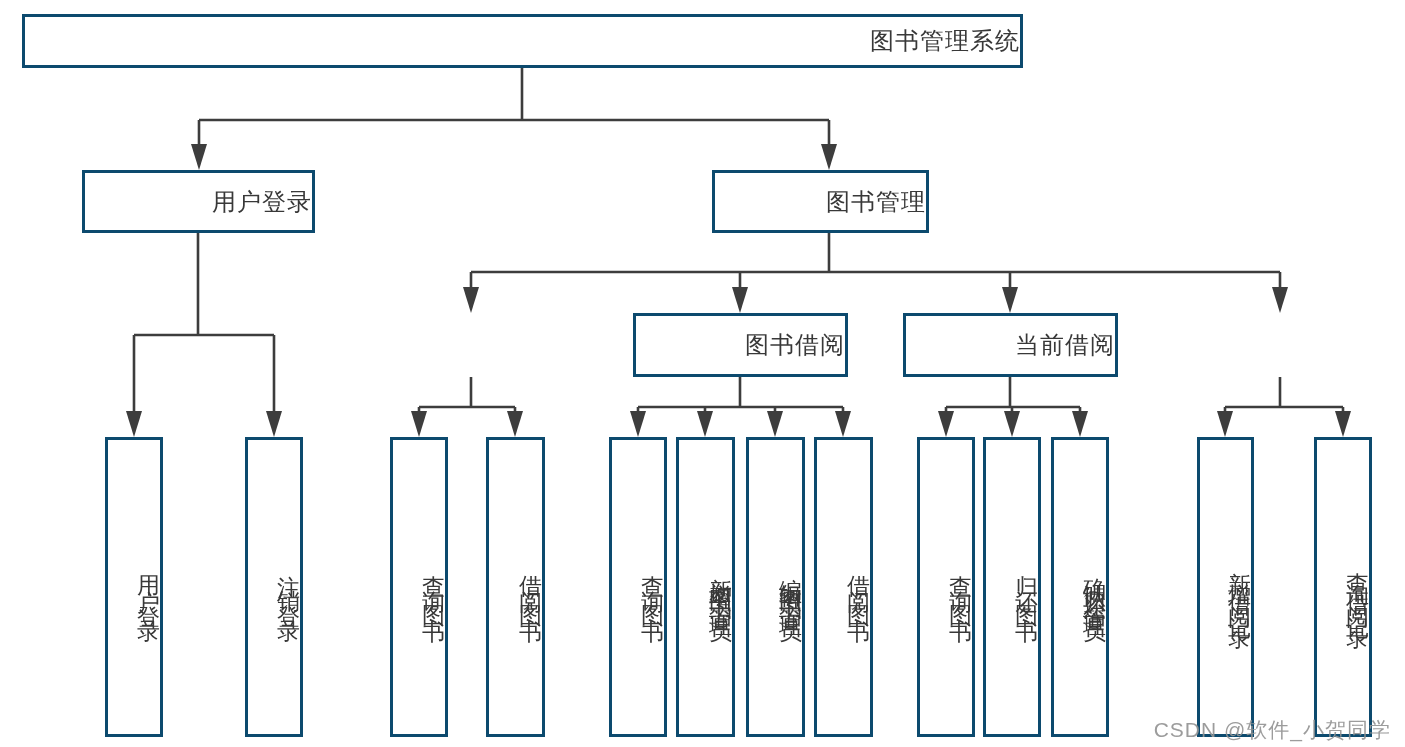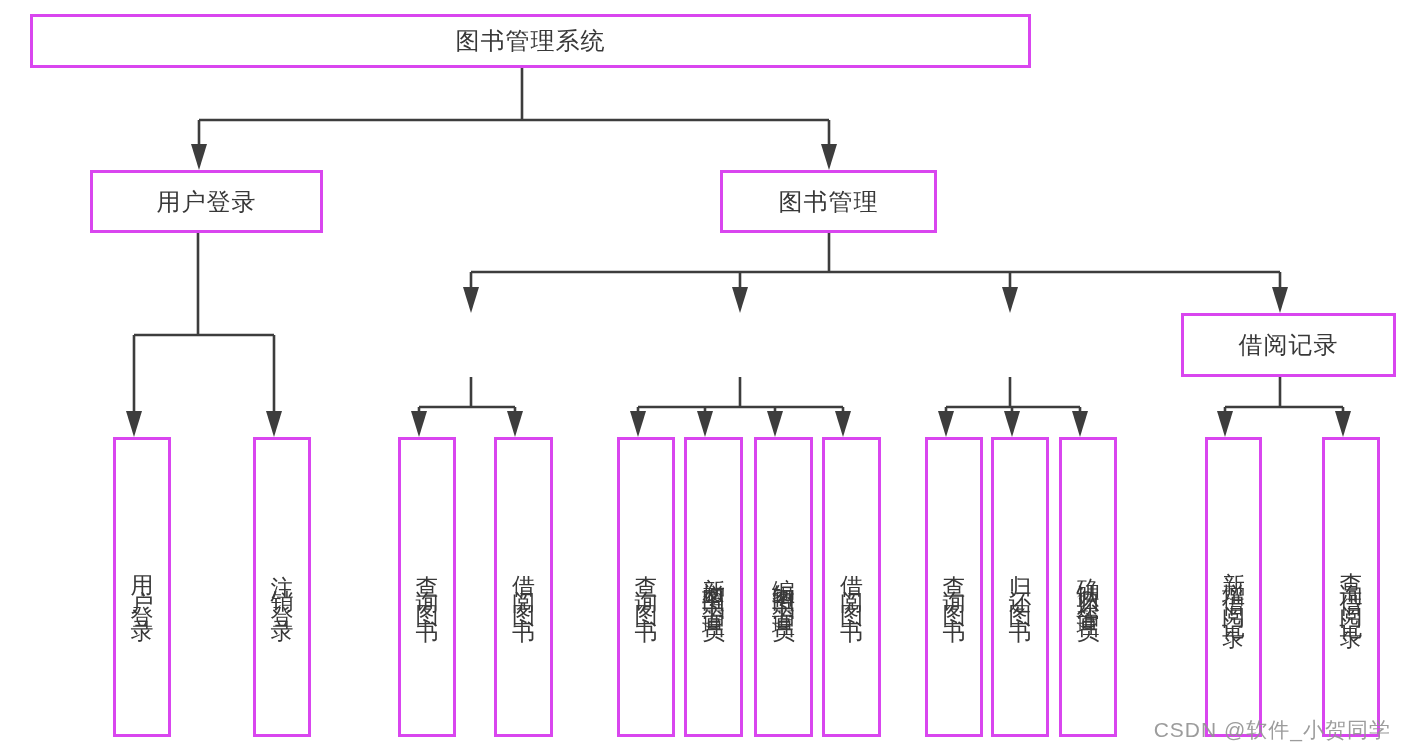--- a/index.html
+++ b/index.html
@@ -7,24 +7,23 @@
     width:1405px;height:747px;position:relative;overflow:hidden;
     background:#ffffff;
     font-family:"Liberation Sans","DejaVu Sans",sans-serif;
   }
   #canvas{position:absolute;left:0;top:0;width:1405px;height:747px;}
   svg.connectors{position:absolute;left:0;top:0;width:1405px;height:747px;z-index:1;}
   .box{
     position:absolute;
     box-sizing:border-box;
     background:#ffffff;
-    border:3px solid #d946ef;
-    display:flex;align-items:center;justify-content:center;
+    border:3px solid #0c4a6e;
+    display:flex;align-items:center;justify-content:flex-end;
     z-index:2;
-    margin-left:8px;
   }
   .hlabel{
     color:#383838;
     font-size:24px;
     letter-spacing:1px;
     white-space:nowrap;
   }
   .leaf .vtext{
     writing-mode:vertical-rl;
     text-orientation:mixed;
@@ -97,22 +96,25 @@
     <span class="hlabel">图书管理系统</span>
   </div>
 
   <div class="box" style="left:82px;top:170px;width:233px;height:63px">
     <span class="hlabel">用户登录</span>
   </div>
   <div class="box" style="left:712px;top:170px;width:217px;height:63px">
     <span class="hlabel">图书管理</span>
   </div>
 
-  <div class="box" style="left:1173px;top:313px;width:215px;height:64px">
-    <span class="hlabel">借阅记录</span>
+  <div class="box" style="left:633px;top:313px;width:215px;height:64px">
+    <span class="hlabel">图书借阅</span>
+  </div>
+  <div class="box" style="left:903px;top:313px;width:215px;height:64px">
+    <span class="hlabel">当前借阅</span>
   </div>
 
   <div class="box leaf" style="left:105px;top:437px;width:58px;height:300px">
     <span class="vtext" style="letter-spacing: 15px;">用户登录</span>
   </div>
   <div class="box leaf" style="left:245px;top:437px;width:58px;height:300px">
     <span class="vtext" style="letter-spacing: 15px;">注销登录</span>
   </div>
 
   <div class="box leaf" style="left:390px;top:437px;width:58px;height:300px">

